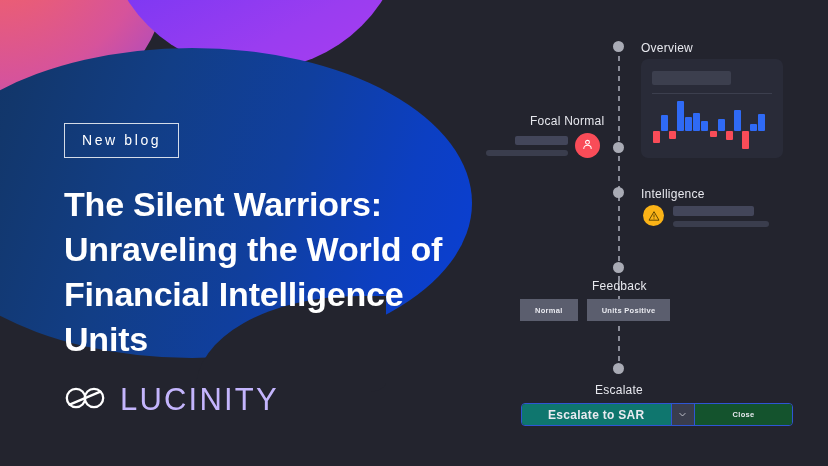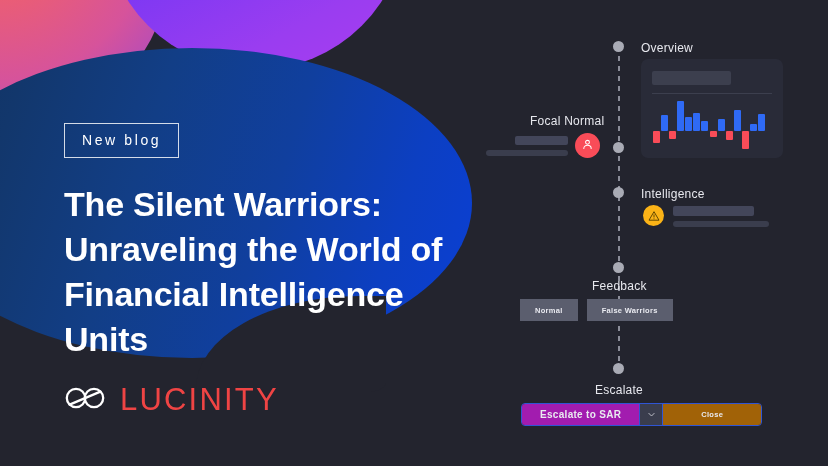--- a/index.html
+++ b/index.html
@@ -78,21 +78,21 @@
     line-height: 1.32;
     letter-spacing: -0.2px;
   }
   .logo-wrap {
     position: absolute;
     left: 64px; top: 384px;
     display: flex; align-items: center; gap: 12px;
   }
   .logo-mark { display:block; }
   .logo-word {
-    color: #ef4444;
+    color: #c4b5fd;
     font-size: 31px;
     letter-spacing: 2.2px;
     font-weight: 400;
     line-height: 1;
   }
 
   
   .timeline-line {
     position: absolute;
     left: 618px; top: 46px;
@@ -224,40 +224,40 @@
   .dec-row {
     position: absolute;
     left: 521px; top: 403px;
     display: flex;
     border: 1px solid #2f55d4;
     border-radius: 4px;
     overflow: hidden;
     height: 23px;
   }
   .dec-main {
-    background: #a21caf;
+    background: #0f766e;
     color: #e9eaf0;
-    font-size: 10px;
+    font-size: 12px;
     font-weight: bold;
     letter-spacing: .3px;
-    padding: 0 18px;
+    padding: 0 26px;
     display: flex; align-items: center; justify-content: center;
     white-space: nowrap;
   }
   .dec-caret {
     background: #3a3d4d;
     width: 24px;
     border-left: 1px solid #2f55d4;
     border-right: 1px solid #2f55d4;
     display: flex; align-items: center; justify-content: center;
     color: #c9cbd4;
     font-size: 8px;
   }
   .dec-close {
-    background: #a16207;
+    background: #14532d;
     color: #e9eaf0;
     font-size: 7.5px;
     font-weight: bold;
     letter-spacing: .3px;
     padding: 0 38px;
     display: flex; align-items: center; justify-content: center;
     white-space: nowrap;
   }
 </style>
 </head>
@@ -335,21 +335,21 @@
       <path d="M12 9.6v4.6" stroke="#5b4200" stroke-width="1.9" stroke-linecap="round"></path>
       <circle cx="12" cy="17.3" r="1.05" fill="#5b4200"></circle>
     </svg>
   </div>
   <div class="obs-bar-top"></div>
   <div class="obs-bar-bot"></div>
 
   <div class="section-title" style="left:592px; top:279px">Feedback</div>
   <div class="fb-row" id="feedback-row">
       <div class="fb-btn">Normal</div>
-      <div class="fb-btn">False Warriors</div>
+      <div class="fb-btn">Units Positive</div>
     </div>
 
   <div class="section-title" style="left:595px; top:383px">Escalate</div>
   <div class="dec-row">
     <div class="dec-main">Escalate to SAR</div>
     <div class="dec-caret">
       <svg width="9" height="9" viewBox="0 0 24 24" fill="none" xmlns="http://www.w3.org/2000/svg">
         <path d="M5 9l7 7 7-7" stroke="#c9cbd4" stroke-width="2.4" stroke-linecap="round" stroke-linejoin="round"></path>
       </svg>
     </div>

